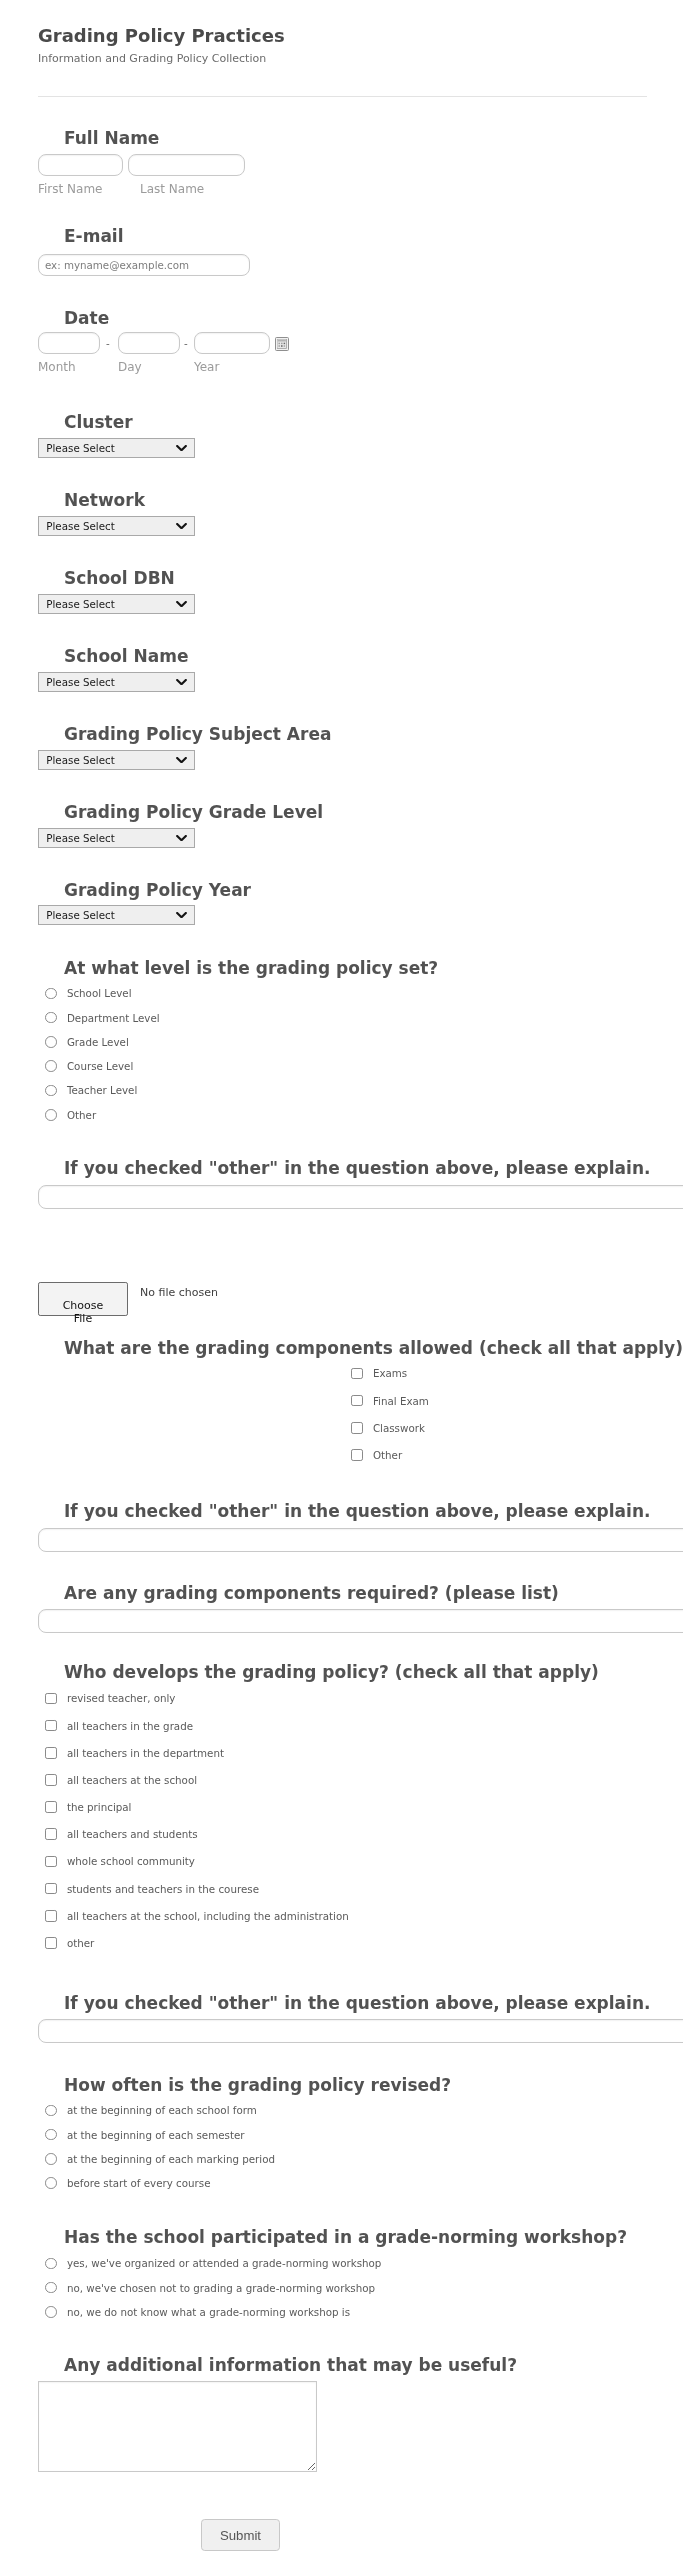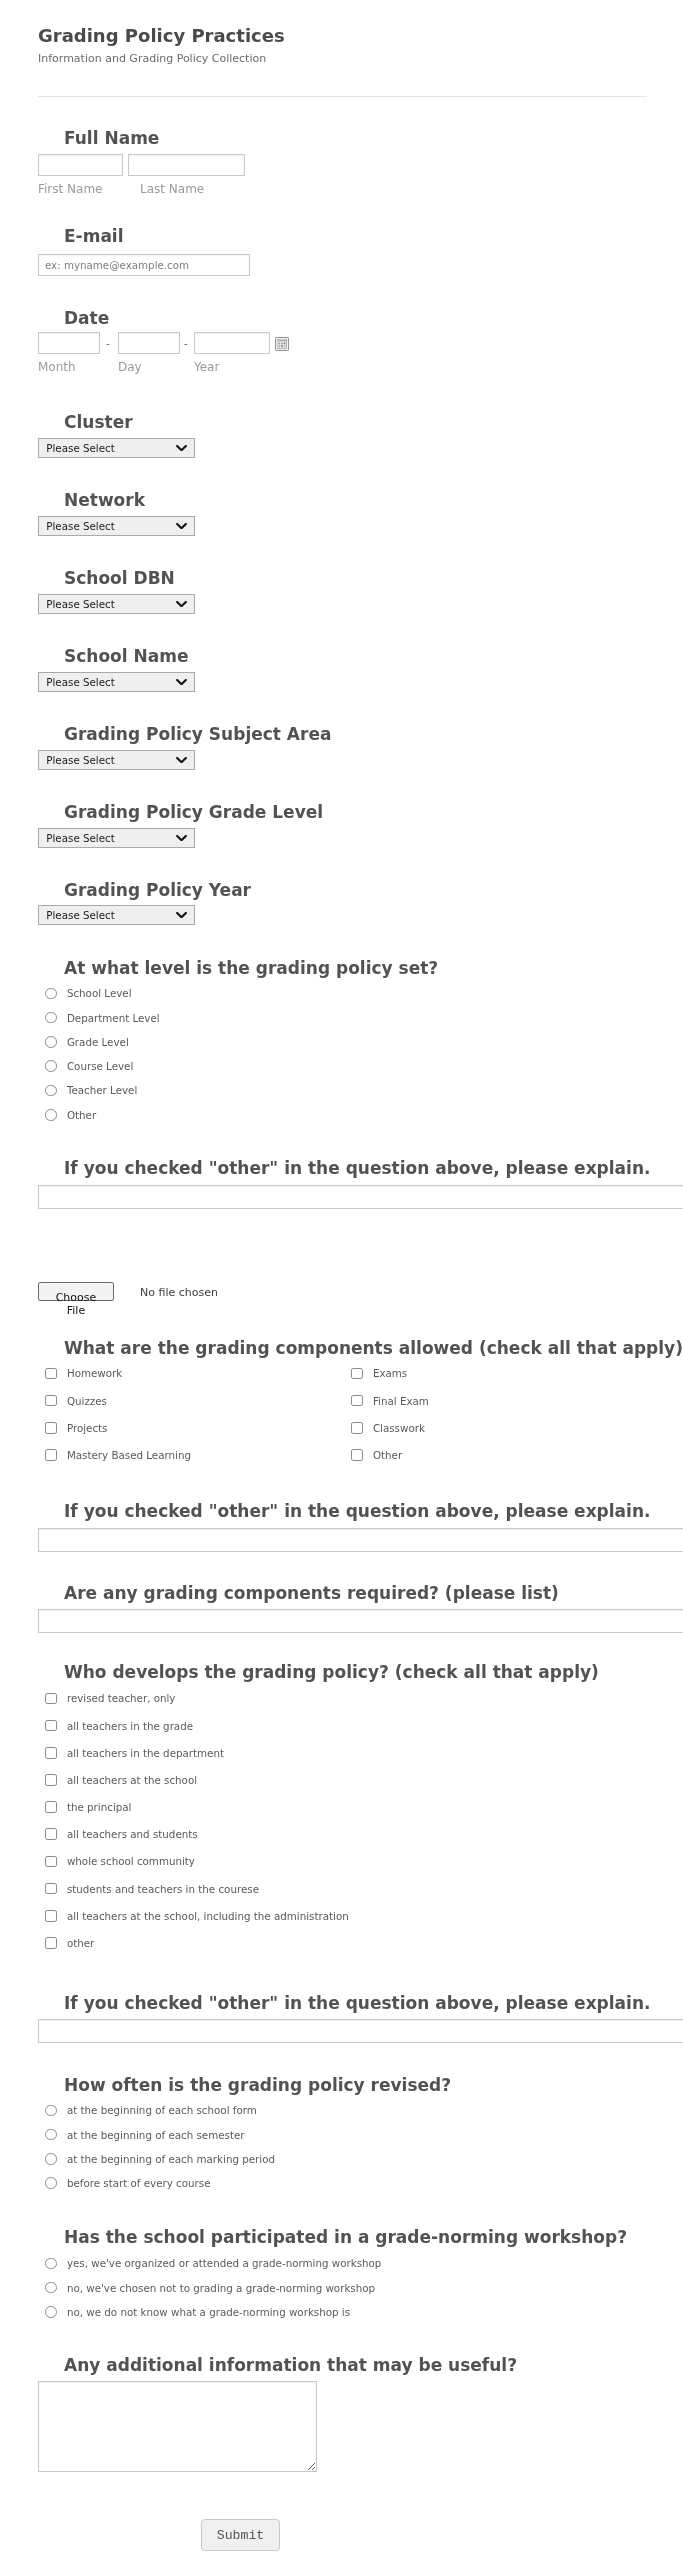--- a/index.html
+++ b/index.html
@@ -8,21 +8,21 @@
 
   .title{position:absolute;left:38px;top:25px;font-size:18px;font-weight:bold;color:#4a4a4a;}
   .subtitle{position:absolute;left:38px;top:52px;font-size:11px;color:#6b6b6b;}
   .divider{position:absolute;left:38px;top:96px;width:609px;height:0.7px;background:#e3e3e3;}
 
   .qlabel{position:absolute;left:40px;font-size:17px;font-weight:bold;color:#525252;line-height:15.4px;margin-left:24px;}
   .sublabel{position:absolute;font-size:12px;color:#9b9b9b;}
 
   .ti{position:absolute;height:22px;border:0.7px solid #c9c9c9;background:#fff;
       box-shadow:inset 0 0.7px 1.5px rgba(0,0,0,.07);font-family:inherit;font-size:10.3px;color:#333;
-      padding:0 5.9px;box-sizing:border-box;border-radius:0;outline:none;}
+      padding:0 5.9px;box-sizing:border-box;border-radius:8px;outline:none;}
   .ti::placeholder{color:#7d7d7d;opacity:1;}
   .long{width:654px;height:24px;}
 
   .dash{position:absolute;font-size:10.3px;color:#666;}
 
   .select{position:absolute;left:38px;width:157px;height:20px;background:#efefef;border:0.7px solid #a9a9a9;
       box-sizing:border-box;display:flex;align-items:center;justify-content:space-between;
       padding:0 6.6px 0 7.3px;font-size:10.3px;color:#1a1a1a;cursor:default;}
   .chev{flex:none;}
 
@@ -32,30 +32,30 @@
   .optlist{position:absolute;left:45px;}
   .opt{display:flex;align-items:center;height:14.7px;cursor:default;}
   .sp33 .opt{margin-bottom:9.6px;}
   .sp37 .opt{margin-bottom:12.5px;}
   .radio{width:9.6px;height:9.6px;border:1.1px solid #8a8a8a;border-radius:50%;background:#fff;margin-right:10.3px;flex:none;box-sizing:content-box;}
   .check{width:9.6px;height:9.6px;border:1.1px solid #8a8a8a;border-radius:2.2px;background:#fff;margin-right:10.3px;flex:none;box-sizing:content-box;}
   .optlabel{font-size:10.3px;color:#5a5a5a;white-space:nowrap;}
 
   .attachlabel{width:601px;}
 
-  .filebtn{position:absolute;left:38px;top:1282px;width:76px;height:19px;border:0.7px solid #6b6b6b;border-radius:2.2px;
-      background:#f3f3f3;font-family:inherit;font-size:11px;color:#111;padding:8px;}
+  .filebtn{position:absolute;left:38px;top:1282px;width:90px;height:19px;border:0.7px solid #6b6b6b;border-radius:2.2px;
+      background:#f3f3f3;font-family:inherit;font-size:11px;color:#111;padding:16px;}
   .filestatus{position:absolute;left:140px;top:1286px;font-size:11px;color:#404040;}
 
   #additional{position:absolute;left:38px;top:2381px;width:279px;height:91px;border:0.7px solid #c9c9c9;
       box-shadow:inset 0 0.7px 1.5px rgba(0,0,0,.06);resize:both;outline:none;box-sizing:border-box;
       font-family:inherit;font-size:10.3px;color:#333;}
 
   .submit{position:absolute;left:201px;top:2519px;width:79px;height:32px;background:#f0f0f0;
-      border:0.7px solid #c8c8c8;border-radius:3.7px;font-family:Liberation Mono, monospace;font-size:13.2px;color:#565656;}
+      border:0.7px solid #c8c8c8;border-radius:3.7px;font-family:Liberation Sans, sans-serif;font-size:13.2px;color:#565656;}
 </style>
 </head>
 <body>
 
 <div id="page">
 
   <div class="title">Grading Policy Practices</div>
   <div class="subtitle">Information and Grading Policy Collection</div>
   <div class="divider"></div>
 
@@ -174,38 +174,20 @@
       </label>
     </div>
 
   <div class="qlabel" style="top:1161px">If you checked "other" in the question above, please explain.</div>
   <input class="ti long" style="left: 38px; top: 1185px;">
 
   <button class="filebtn">Choose File</button>
   <span class="filestatus">No file chosen</span>
 
   <div class="qlabel" style="top:1341px">What are the grading components allowed (check all that apply)</div>
-  <div class="optlist sp37" style="top:1366px">
-      <label class="opt">
-        <span class="check"></span>
-        <span class="optlabel">Homework</span>
-      </label>
-      <label class="opt">
-        <span class="check"></span>
-        <span class="optlabel">Quizzes</span>
-      </label>
-      <label class="opt">
-        <span class="check"></span>
-        <span class="optlabel">Projects</span>
-      </label>
-      <label class="opt">
-        <span class="check"></span>
-        <span class="optlabel">Mastery Based Learning</span>
-      </label>
-    </div>
   <div class="optlist sp37" style="left:351px;top:1366px">
       <label class="opt">
         <span class="check"></span>
         <span class="optlabel">Exams</span>
       </label>
       <label class="opt">
         <span class="check"></span>
         <span class="optlabel">Final Exam</span>
       </label>
       <label class="opt">

